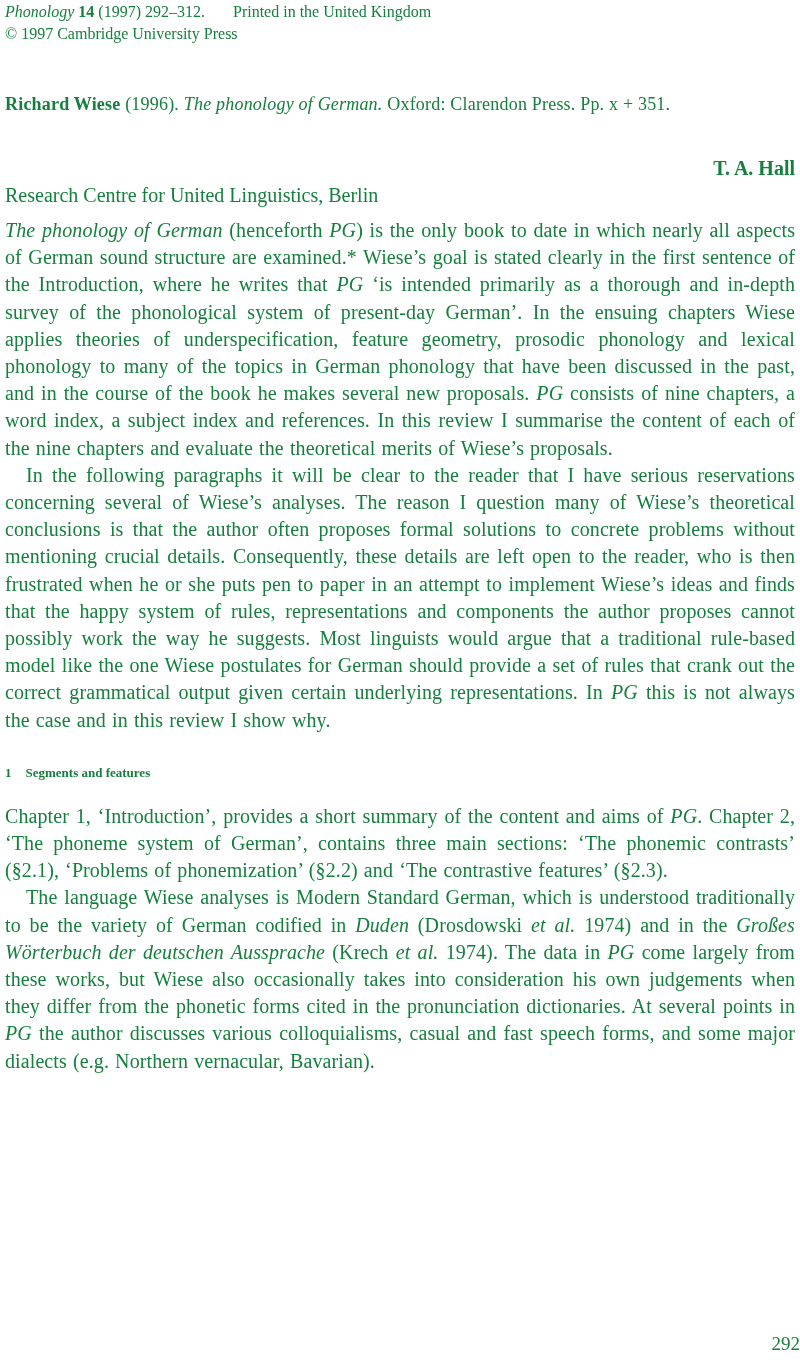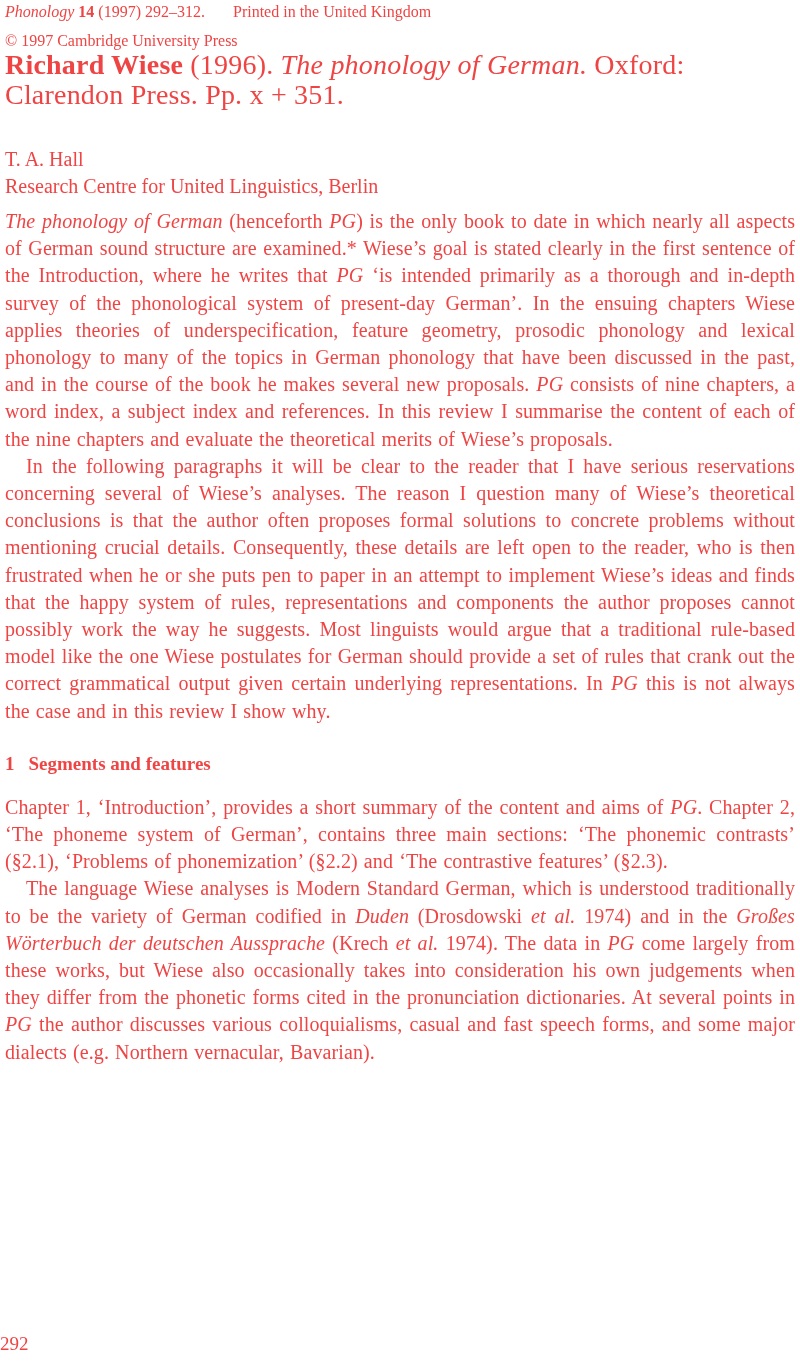--- a/index.html
+++ b/index.html
@@ -7,77 +7,78 @@
     padding: 0;
     background: #ffffff;
   }
   .page {
     position: relative;
     width: 800px;
     height: 1363px;
     box-sizing: border-box;
     padding: 2px 5px 0 5px;
     background: #ffffff;
-    color: #ef4444;
+    color: #15803d;
     font-family: "Liberation Serif", serif;
     overflow: hidden;
   }
   .it { font-style: italic; }
   .bd { font-weight: bold; }
 
   .journal-header {
     font-size: 16px;
     line-height: 19px;
   }
   .journal-line { white-space: nowrap; }
   .printed-in { margin-left: 24px; }
-  .copyright-line { margin-top: 10px; }
+  .copyright-line { margin-top: 3px; }
 
   .review-title {
-    font-size: 28px;
+    margin-top: 46px;
+    font-size: 18px;
     line-height: 30px;
     letter-spacing: 0.2px;
     text-align: left;
   }
 
   .author-block {
     margin-top: 36px;
     font-size: 20px;
     line-height: 27px;
   }
-  .author-name { font-weight: normal; }
+  .author-name { font-weight: bold; text-align: right; }
 
   .body-text {
     margin-top: 8px;
     font-size: 20px;
     line-height: 27.2px;
     letter-spacing: 0.1px;
     word-spacing: 1px;
     text-align: justify;
   }
   .body-text p { margin: 0; }
   .body-text p.indent { text-indent: 21px; }
 
   .section-heading {
     margin: 26px 0 10px 0;
-    font-size: 19px;
+    font-size: 13px;
     line-height: 26px;
     font-weight: bold;
     font-family: "Liberation Serif", serif;
   }
   .heading-label { margin-left: 14px; }
 
   .body-text.section { margin-top: 17px; }
 
   .page-number {
     position: absolute;
     left: 0;
     right: 0;
     bottom: 8px;
-    text-align: left;
+    text-align: right;
     font-size: 19px;
   }
 </style>
 </head>
 <body>
 
 <div class="page">
 
   <div class="journal-header">
     <div class="journal-line">

